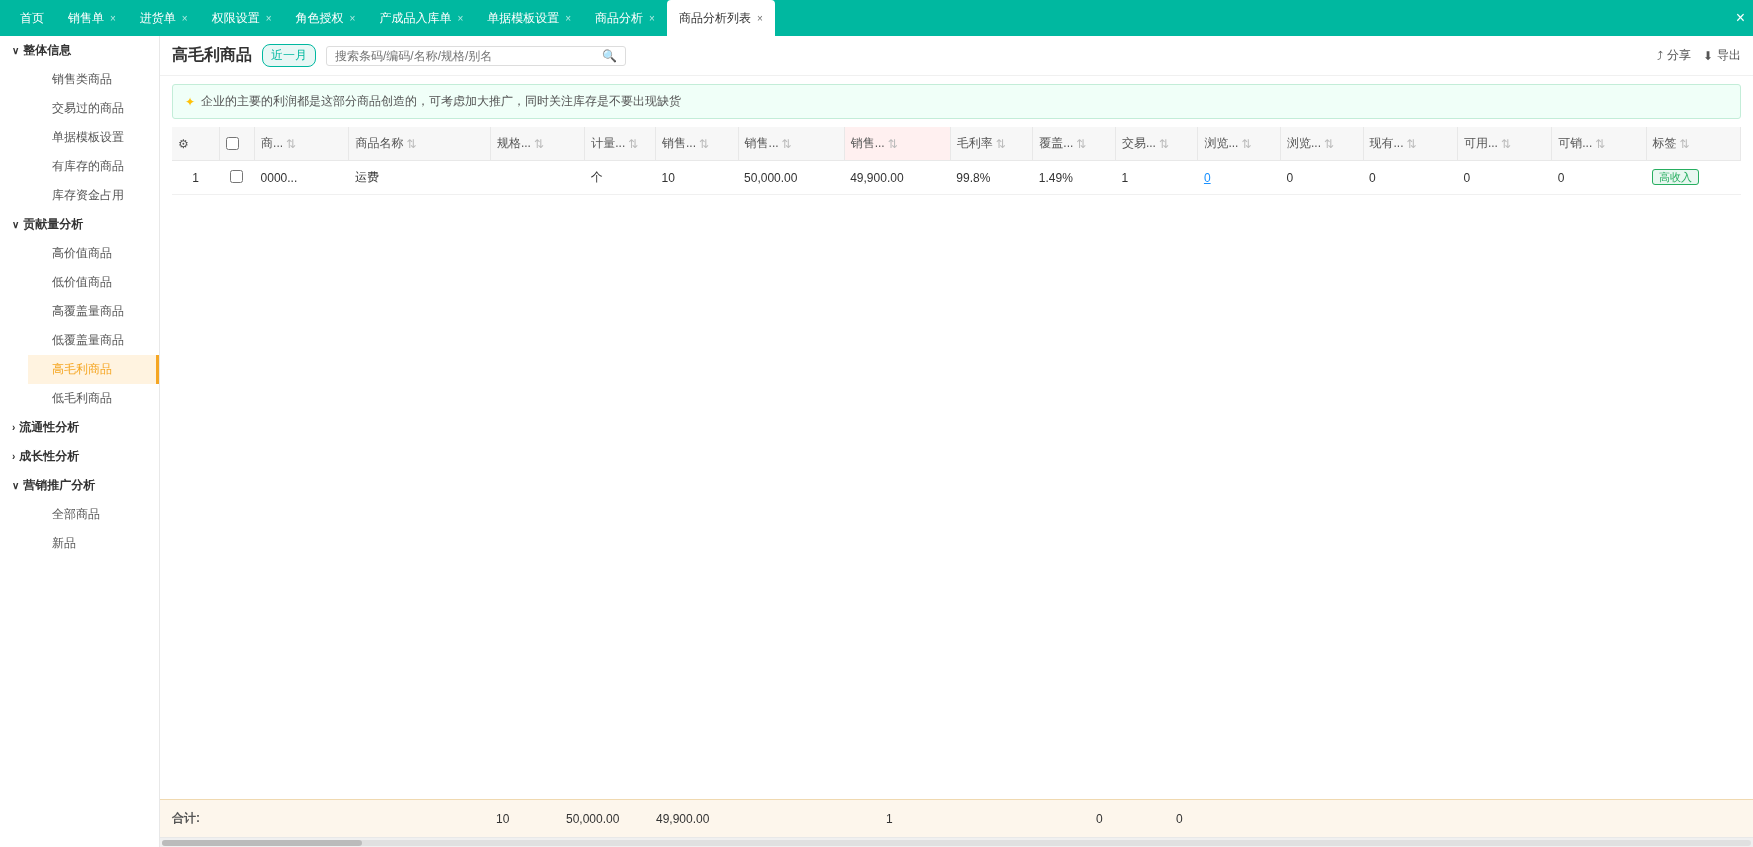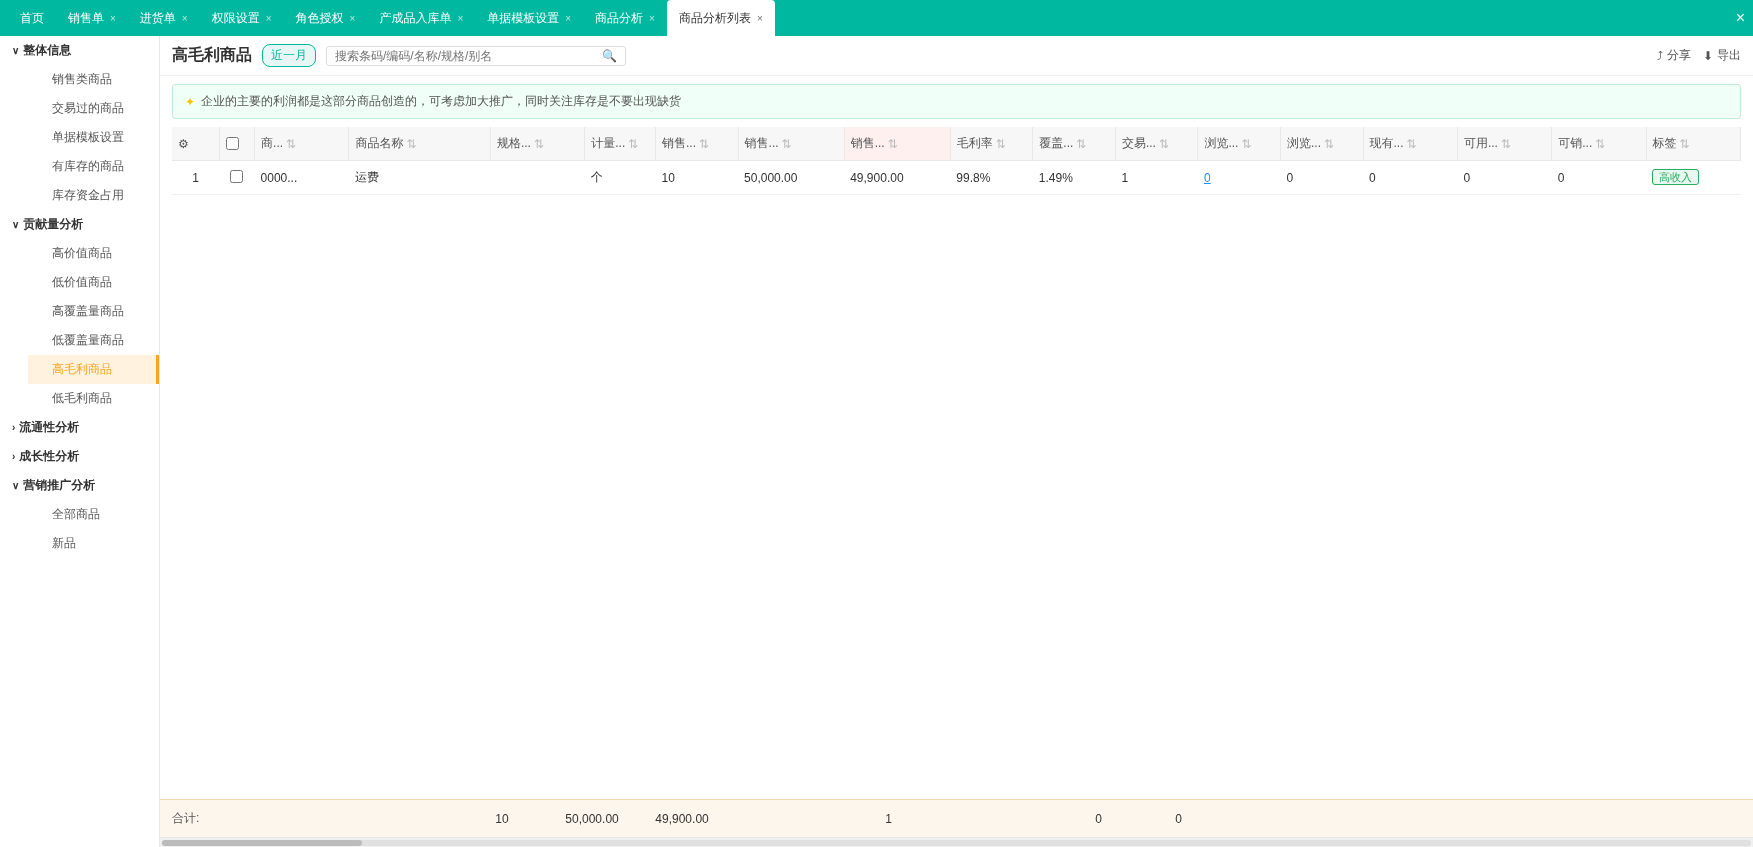--- a/index.html
+++ b/index.html
@@ -249,21 +249,21 @@
     
     .table-footer {
       display: flex;
       align-items: center;
       background: #fdf6ec;
       border-top: 1px solid #f0d9b0;
       padding: 8px 12px;
       min-height: 38px;
       gap: 10px;
     }
-    .footer-label { color: #555; font-weight: normal; }
+    .footer-label { color: #555; font-weight: bold; }
     .footer-cells {
       display: flex;
       flex: 1;
       gap: 0;
     }
     .footer-cell {
       padding: 0 6px;
       color: #333;
       font-size: 12px;
     }

